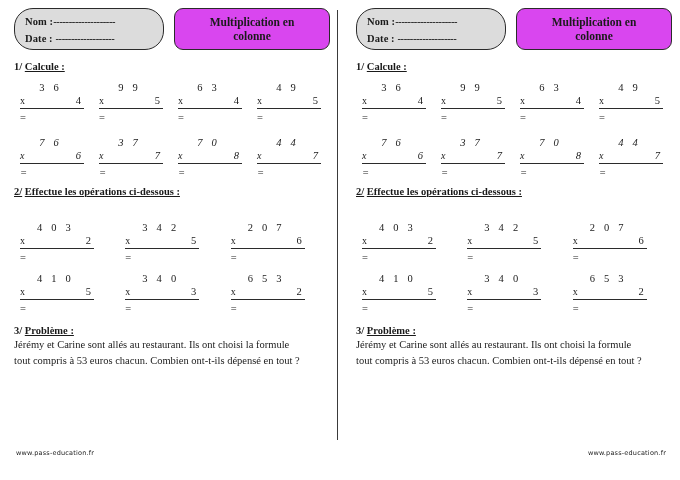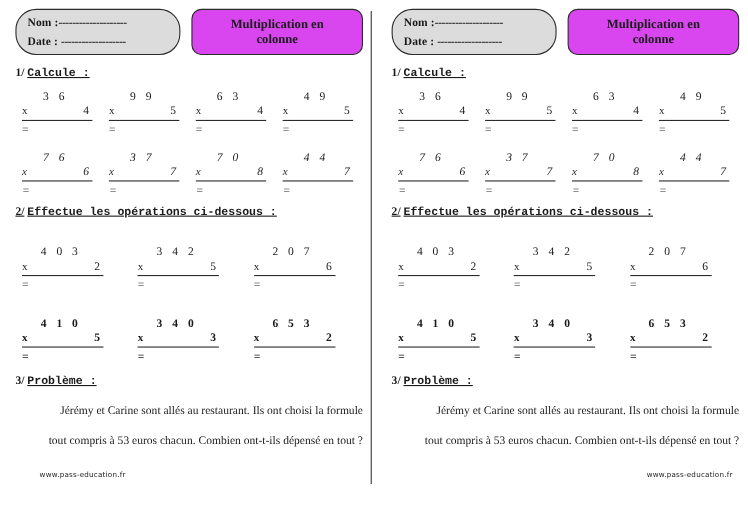--- a/index.html
+++ b/index.html
@@ -87,32 +87,32 @@
   }
 
   
   .heading {
     font-size: 10.5px;
     font-weight: bold;
     margin: 7px 0 0 0;
     white-space: nowrap;
   }
   .heading .num { text-decoration: none; }
-  .heading .txt { text-decoration: underline; font-family: Liberation Mono, monospace; }
+  .heading .txt { text-decoration: underline; }
   .heading.all-underline .num { text-decoration: underline; }
 
   
   .oprow {
     display: flex;
     width: 100%;
   }
   .oprow.ex1 { margin-top: 9px; }
   .oprow.ex1.second { margin-top: 12px; font-style: italic; }
   .oprow.ex2 { margin-top: 24px; }
-  .oprow.ex2.second { margin-top: 22px; font-weight: bold; }
+  .oprow.ex2.second { margin-top: 8px; }
 
   .opcell {
     flex: 1 1 0;
     min-width: 0;
     padding-right: 4px;
     box-sizing: border-box;
   }
   .op {
     width: 64px;
     margin-left: 6px;
@@ -147,33 +147,31 @@
     font-size: 10.5px;
   }
 
   
   .problem {
     margin-top: 10px;
   }
   .problem .ptext {
     font-size: 10.5px;
     line-height: 13.5px;
-    margin-top: 14px;
-    text-align: right;
+    margin-top: 2px;
   }
 
   
   .footer {
     position: absolute;
-    bottom: 44px;
+    bottom: 23px;
     font-family: "DejaVu Sans", sans-serif;
     font-size: 6.5px;
     letter-spacing: 0.2px;
     color: #1a1a1a;
-    margin-left: 20px;
   }
   .half .footer { left: 16px; }
   .half.right .footer { right: 14px; left: auto; }
 </style>
 </head>
 <body>
 
 <div class="page">
 
   <div class="divider"></div>

